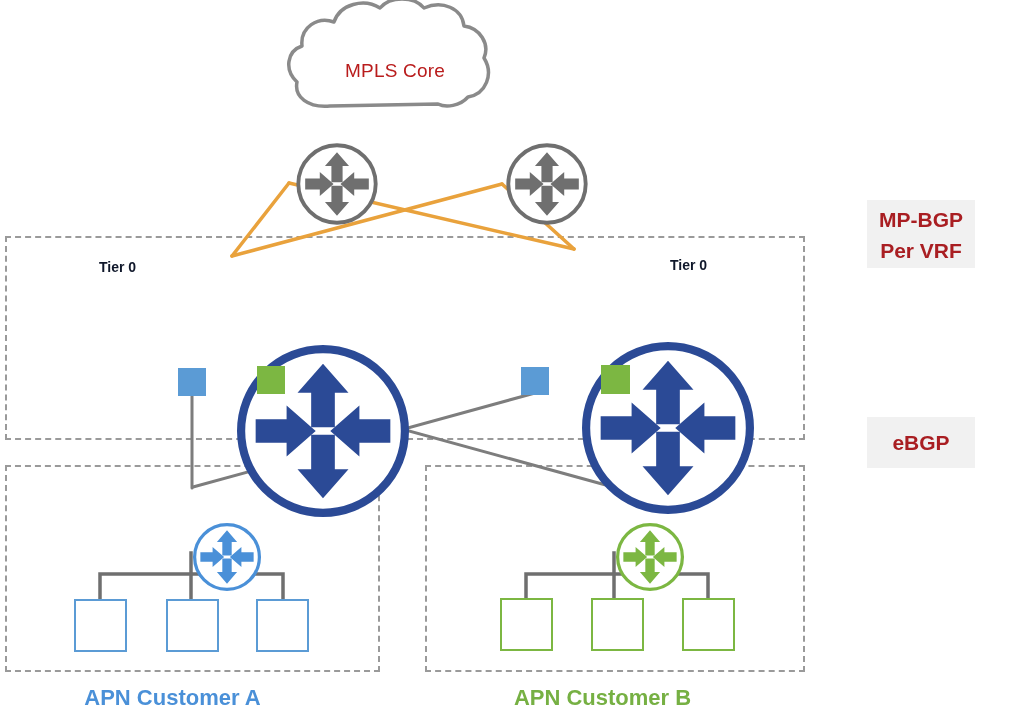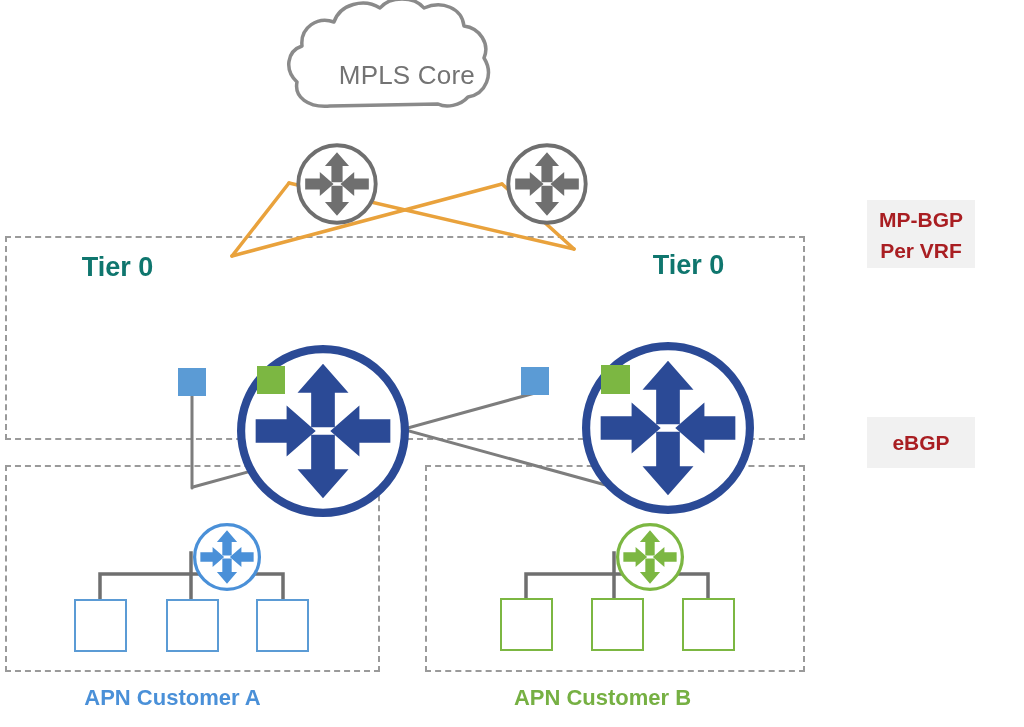--- a/index.html
+++ b/index.html
@@ -18,22 +18,22 @@
   
   .badge{position:absolute;z-index:3;}
   .badge.blue{background:#5b9bd5;}
   .badge.green{background:#7cb742;}
   
   .endpoint{position:absolute;z-index:2;box-sizing:border-box;background:#fff;}
   .endpoint.blue{border:2.5px solid #5b9bd5;}
   .endpoint.green{border:2.5px solid #7cb742;}
   
   .lbl{position:absolute;z-index:5;text-align:center;}
-  .cloud-label{color:#737373;font-size:26px;font-weight:400;letter-spacing:.2px;text-align:right;}
-  .tier-label{color:#0f766e;font-size:27px;font-weight:700;line-height:29px;}
+  .cloud-label{color:#b91c1c;font-size:19px;font-weight:400;letter-spacing:.2px;}
+  .tier-label{color:#0f172a;font-size:14px;font-weight:700;line-height:29px;}
   .annotation{
     position:absolute;z-index:5;background:#f1f1f1;color:#a91e22;
     font-weight:700;font-size:21px;text-align:center;box-sizing:border-box;
   }
   .annotation.two-line{line-height:31px;padding-top:4px;}
   .annotation.one-line{line-height:51px;}
   .cust-label{font-size:22px;font-weight:700;}
   .cust-label.blue{color:#4a90d8;}
   .cust-label.green{color:#76b043;}
 </style>

